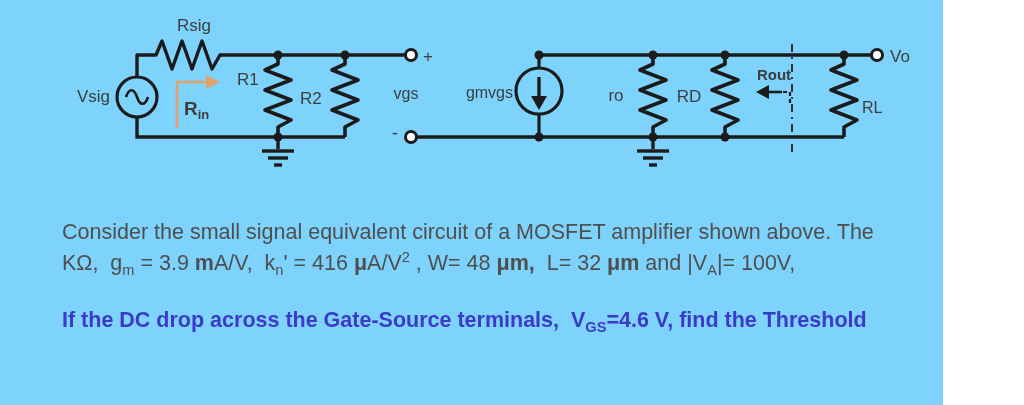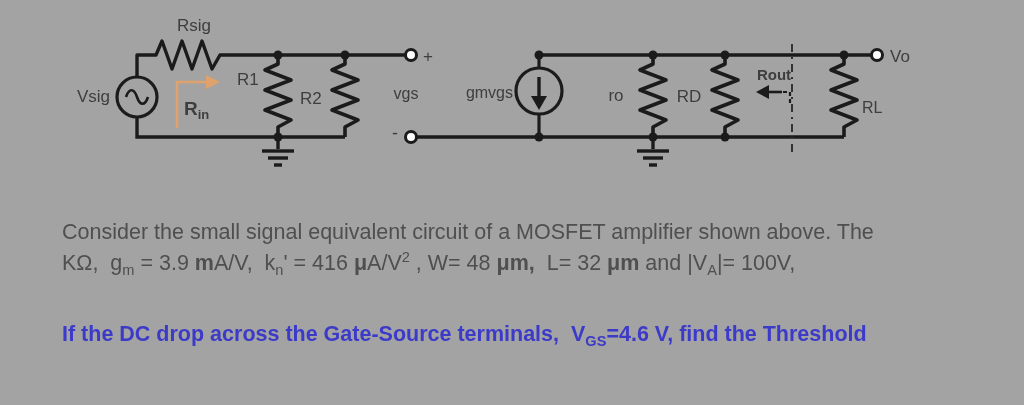--- a/index.html
+++ b/index.html
@@ -1,23 +1,23 @@
 <!DOCTYPE html>
 <html><head>
 <meta charset="utf-8">
 <style>
   html,body{margin:0;padding:0;background:#ffffff;}
-  .page{position:relative;width:1024px;height:405px;background:#a3a3a3;overflow:hidden;
+  .page{position:relative;width:943px;height:405px;background:#7dd3fc;overflow:hidden;
         font-family:"Liberation Sans",sans-serif;}
   .circuit{position:absolute;left:0;top:0;}
   svg text{font-family:"Liberation Sans",sans-serif;fill:#3e3e3e;}
   .question{position:absolute;left:62px;top:217px;width:950px;color:#4f4f4f;
             font-size:21.5px;line-height:31px;}
   .tline{white-space:pre;}
-  .para2{margin-top:40px;color:#3c3ac8;font-weight:700;}
+  .para2{margin-top:26px;color:#3c3ac8;font-weight:700;}
   sub{font-size:0.68em;line-height:0;}
   sup{font-size:0.68em;line-height:0;}
   .s-b{font-weight:700;}
   .para2 .s-g{color:#4f4f4f;font-weight:400;}
 </style>
 </head>
 <body>
 
 <div class="page">
 

